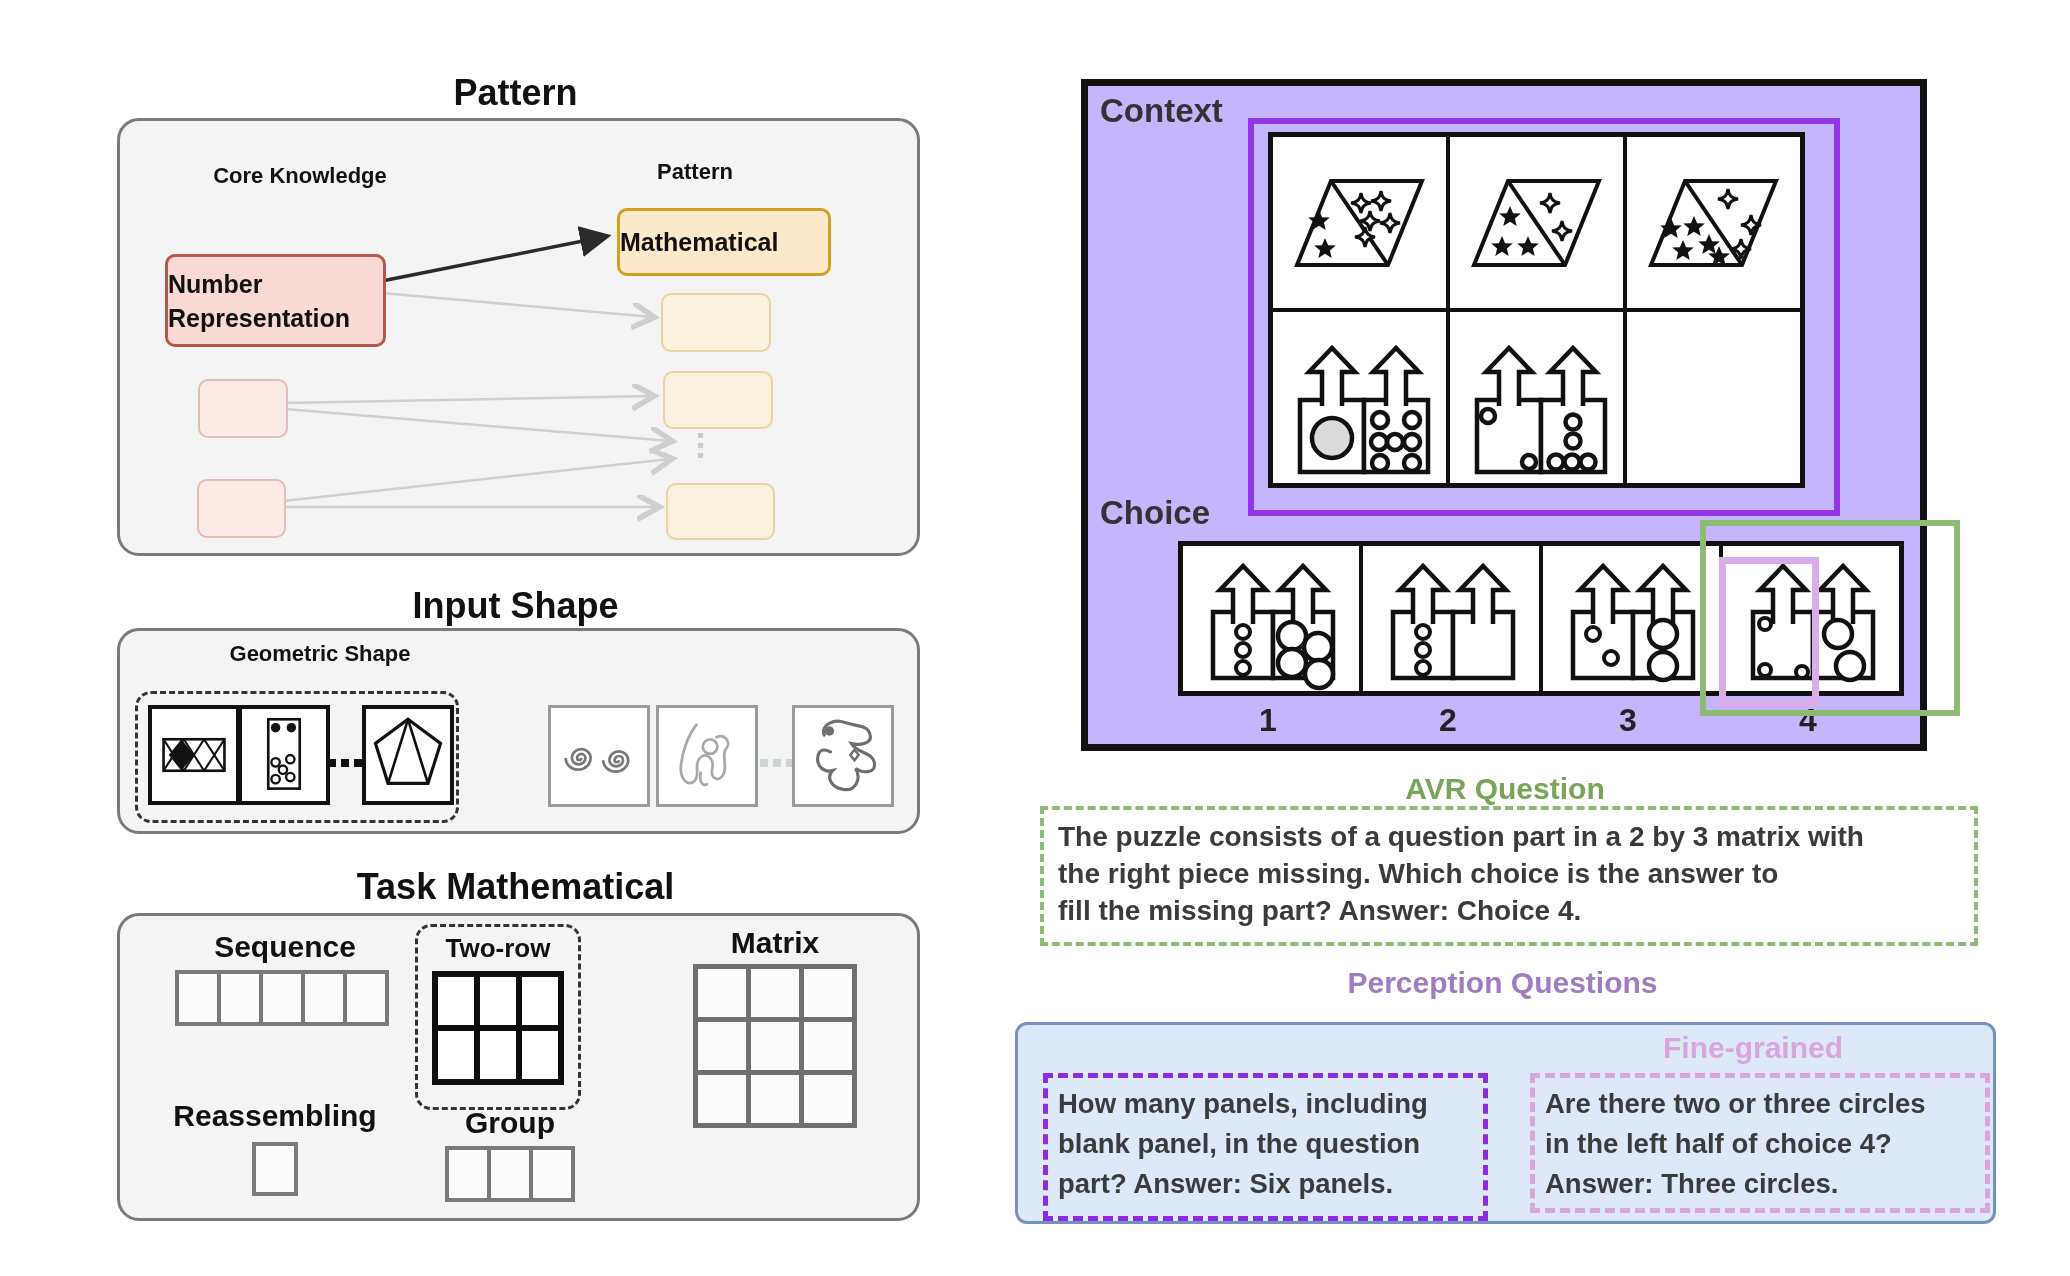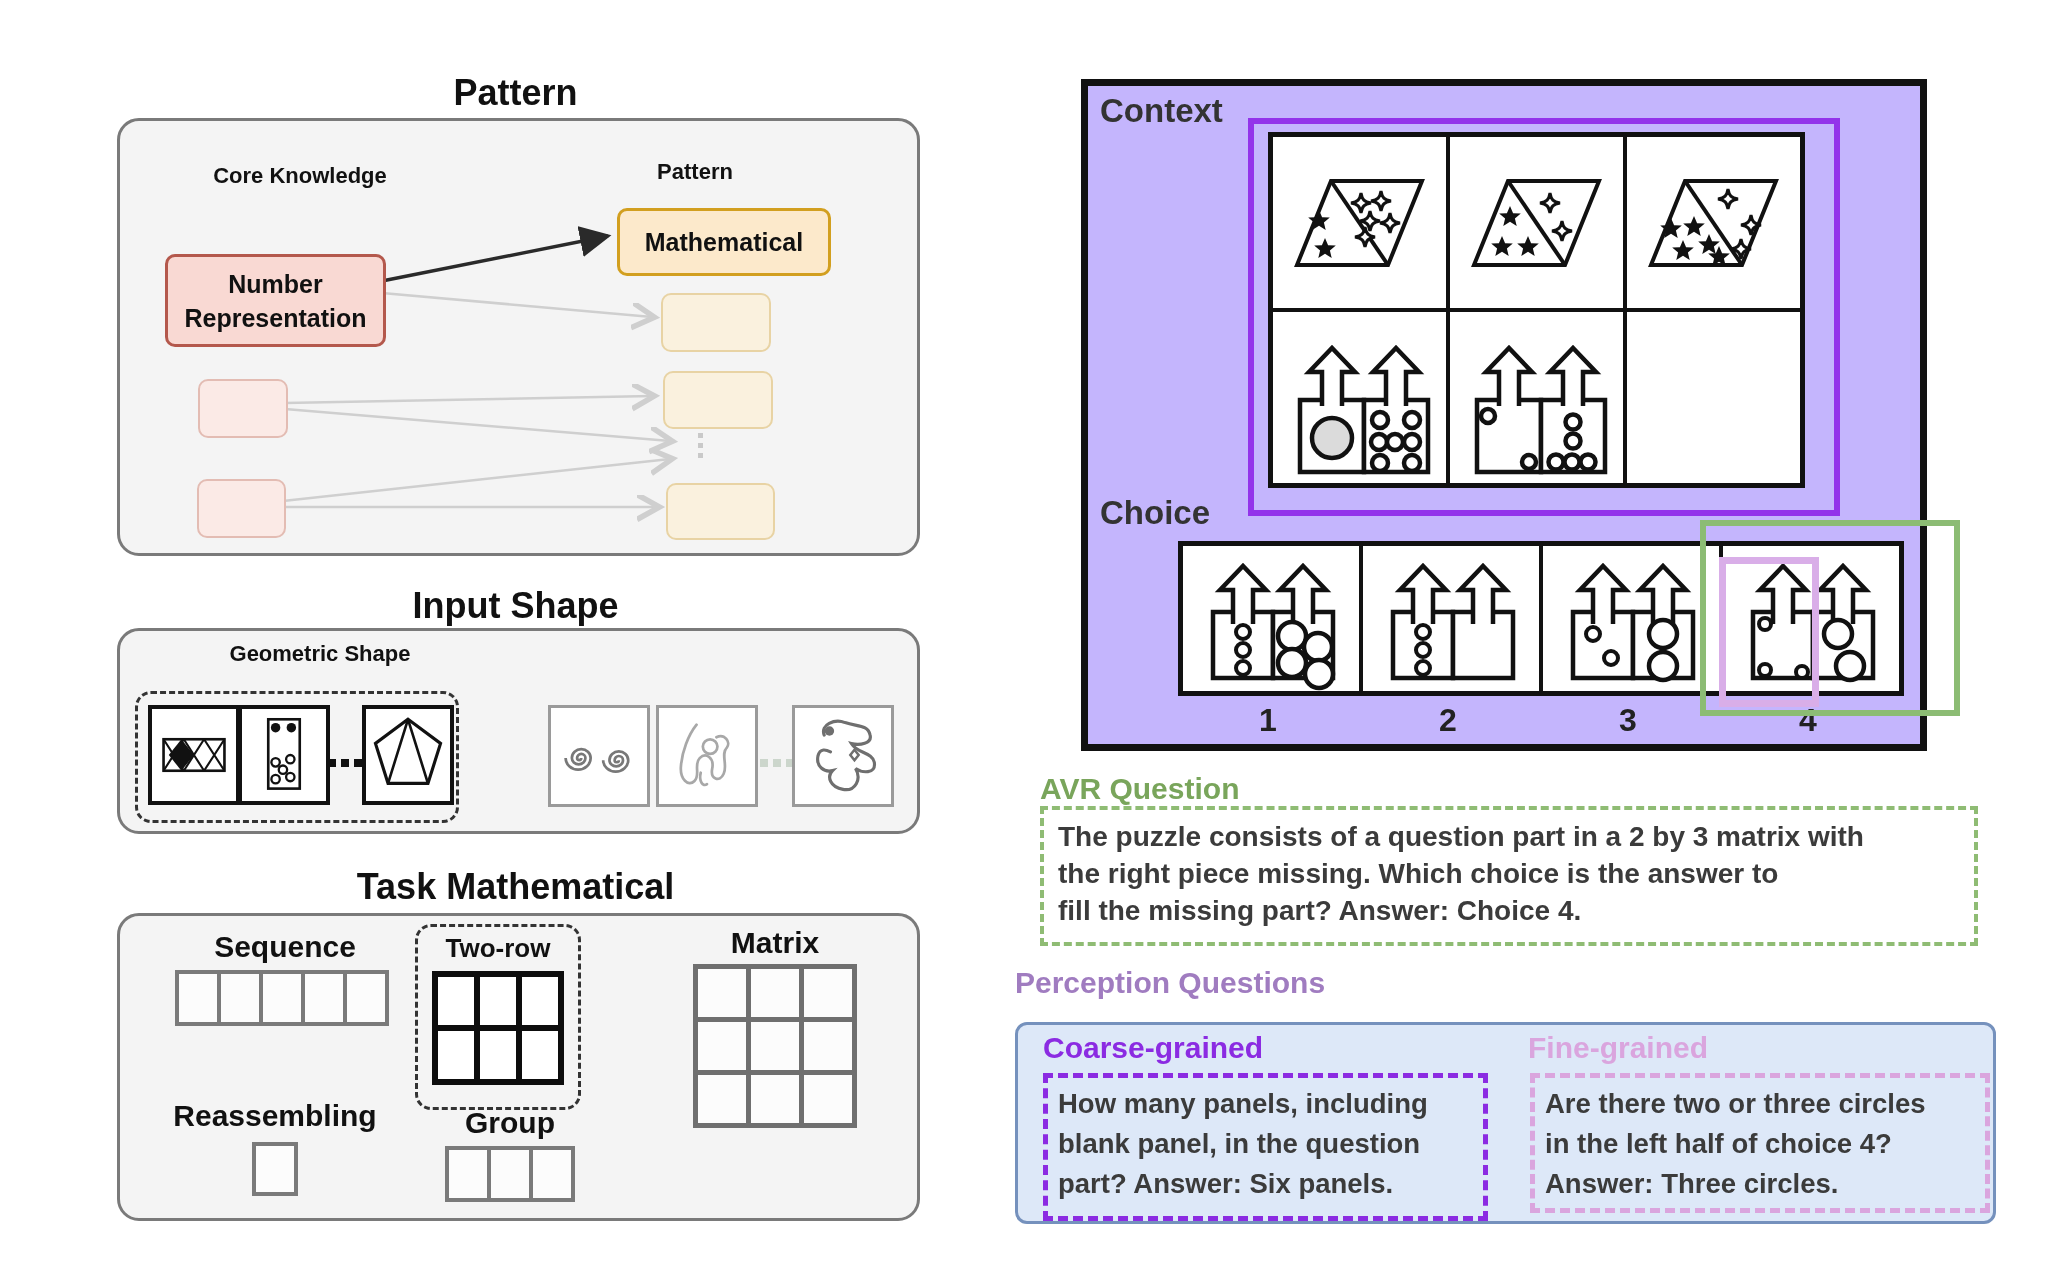--- a/index.html
+++ b/index.html
@@ -2,21 +2,21 @@
 <html><head>
 <meta charset="utf-8">
 <style>
   html,body{margin:0;padding:0;background:#fff;}
   body{font-family:"Liberation Sans", sans-serif;}
   .canvas{position:relative;width:2070px;height:1276px;background:#fff;overflow:hidden;}
   .abs{position:absolute;}
   .sec-title{position:absolute;text-align:center;font-weight:bold;font-size:36px;color:#111;}
   .panel{position:absolute;background:#f4f4f4;border:3px solid #7a7a7a;border-radius:22px;}
   .hdr{position:absolute;font-weight:bold;font-size:22px;color:#111;text-align:center;}
-  .node{position:absolute;border-radius:10px;display:flex;flex-direction:column;align-items:center;justify-content:center;}
+  .node{position:absolute;border-radius:10px;display:flex;flex-direction:column;align-items:flex-start;justify-content:center;}
   .node-red{background:#f9d9d3;border:3px solid #b4584c;}
   .node-red-faded{background:#fbeae6;border:2px solid #e3bcb3;}
   .node-orange{background:#fce9cb;border:3px solid #d29f1f;}
   .node-orange-faded{background:#faf1de;border:2px solid #e8d3a4;}
   .node-label{font-weight:bold;font-size:25px;color:#111;line-height:34px;}
   .tile{position:absolute;background:#fff;}
   .tile-dark{border:4px solid #111;}
   .tile-gray{border:3px solid #9a9a9a;}
   .dashed-dark{position:absolute;border:3px dashed #333;border-radius:16px;}
   .gridbox{position:absolute;display:grid;}
@@ -24,21 +24,21 @@
   .tc-label{position:absolute;font-weight:bold;font-size:30px;color:#111;text-align:center;}
   .bigbox{position:absolute;border:7px solid #111;background:#c4b5fd;}
   .ctx-label{position:absolute;font-weight:bold;font-size:33px;color:#333;}
   .purple-frame{position:absolute;border:6px solid #9333ea;}
   .green-frame{position:absolute;border:6px solid #8cbc74;z-index:10;}
   .lav-frame{position:absolute;border:7px solid #d9aee8;z-index:11;}
   .puzzle-grid{position:absolute;background:#111;display:grid;}
   .pcell{background:#fff;}
   .num-row{position:absolute;display:flex;}
   .num{width:180px;text-align:center;font-size:32px;font-weight:bold;color:#222;}
-  .q-title{position:absolute;text-align:left;font-weight:bold;font-size:30px;}
+  .q-title{position:absolute;text-align:center;font-weight:bold;font-size:30px;}
   .avr-box{position:absolute;border:4px dashed #8fbc74;padding:8px 14px;}
   .q-line{font-weight:bold;font-size:28px;line-height:37px;color:#3b3b3b;white-space:nowrap;}
   .blue-panel{position:absolute;background:#dde8f8;border:3px solid #7591bd;border-radius:12px;}
   .pq-box{position:absolute;padding:6px 10px;}
   .pq-line{font-weight:bold;font-size:27.5px;line-height:40px;color:#3b3b3b;white-space:nowrap;}
   .dotsq{position:absolute;display:flex;gap:5px;}
   .dotsq span{display:block;}
   svg{display:block;}
 </style>
 </head>
@@ -366,21 +366,20 @@
 
   <div class="q-title" style="left:1040px;top:772px;width:930px;color:#79a55b;">AVR Question</div>
   <div class="avr-box" style="left:1040px;top:806px;width:902px;height:116px;">
     <div class="q-line">The puzzle consists of a question part in a 2 by 3 matrix with</div>
     <div class="q-line">the right piece missing. Which choice is the answer to</div>
     <div class="q-line">fill the missing part? Answer: Choice 4.</div>
   </div>
 
   <div class="q-title" style="left:1015px;top:966px;width:975px;color:#a07cc0;">Perception Questions</div>
   <div class="blue-panel" style="left:1015px;top:1022px;width:975px;height:196px;">
-    <div class="q-title" style="left:25px;top:6px;width:440px;color:#8b2be2;">Coarse-grained</div>
     <div class="pq-box" style="left:25px;top:48px;width:415px;height:126px;border:5px dashed #8b2be2;">
       <div class="pq-line">How many panels, including</div>
       <div class="pq-line">blank panel, in the question</div>
       <div class="pq-line">part? Answer: Six panels.</div>
     </div>
     <div class="q-title" style="left:510px;top:6px;width:450px;color:#daa5de;">Fine-grained</div>
     <div class="pq-box" style="left:512px;top:48px;width:430px;height:118px;border:5px dashed #daa5de;">
       <div class="pq-line">Are there two or three circles</div>
       <div class="pq-line">in the left half of choice 4?</div>
       <div class="pq-line">Answer: Three circles.</div>

